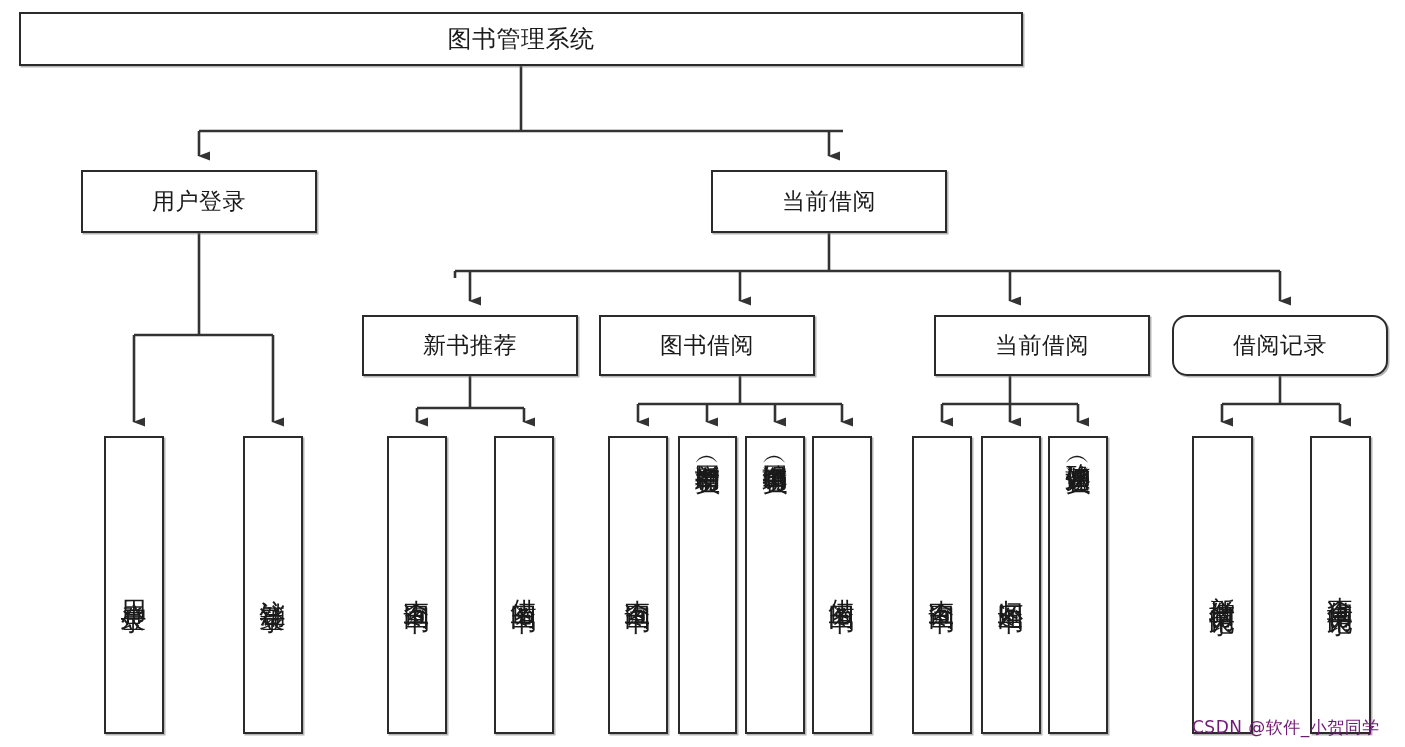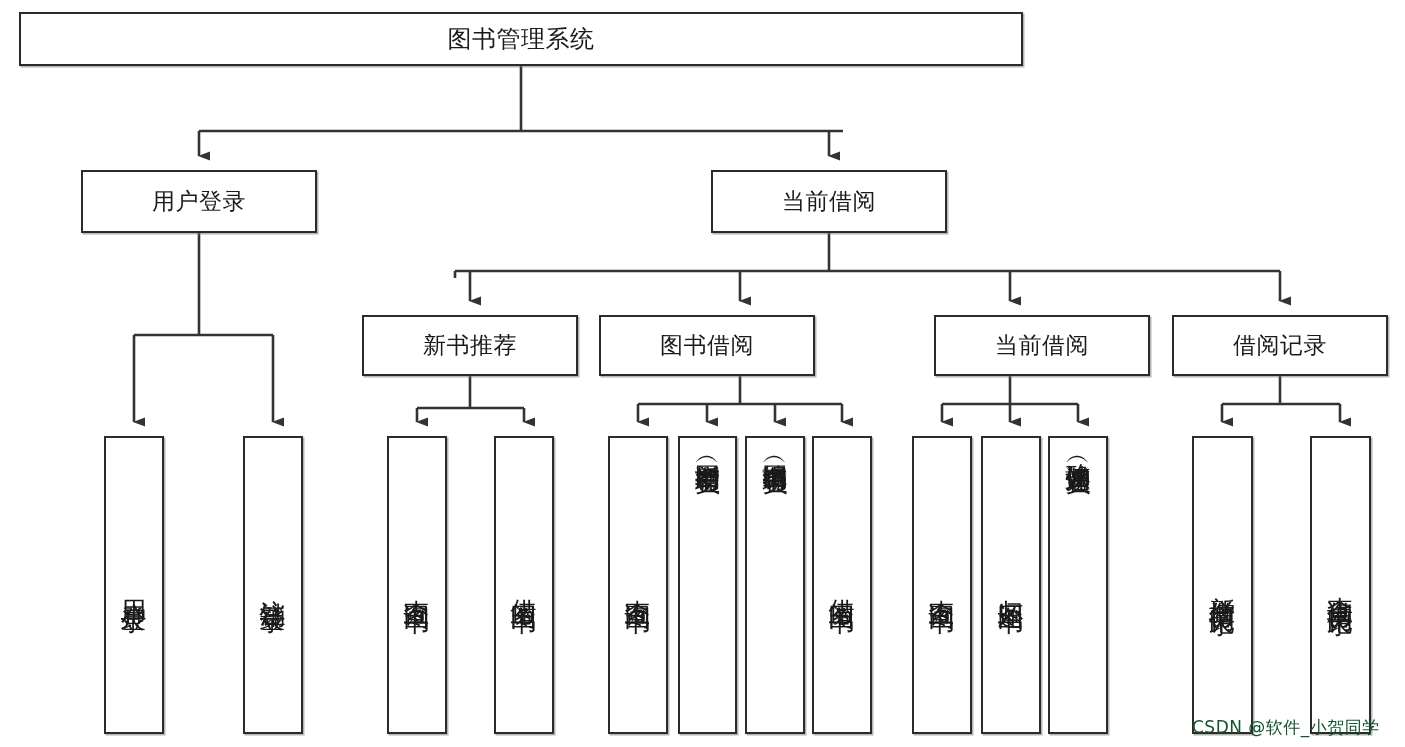--- a/index.html
+++ b/index.html
@@ -70,21 +70,21 @@
     font-size: 25px;
     letter-spacing: 1px;
   }
   .node.vert.center {
     align-items: center;
     padding-top: 0;
   }
   .watermark {
     position: absolute;
     font-size: 17px;
-    color: #14532d;
+    color: #701a75;
     white-space: nowrap;
     letter-spacing: 0.5px;
     font-family: "DejaVu Sans", "Liberation Sans", sans-serif;
   }
 </style>
 </head>
 <body>
 
 <div id="canvas">
 
@@ -156,21 +156,21 @@
   </div>
 
   <div class="node horiz" style="left:599px; top:315px; width:216px; height:61px;">
     <span class="label">图书借阅</span>
   </div>
 
   <div class="node horiz" style="left:902px; top:315px; width:216px; height:61px;margin-left:32px;">
     <span class="label">当前借阅</span>
   </div>
 
-  <div class="node horiz" style="left:1172px; top:315px; width:216px; height:61px;">
+  <div class="node horiz" style="left:1172px; top:315px; width:216px; height:61px;border-radius:15px;">
     <span class="label">借阅记录</span>
   </div>
 
   <div class="node vert center" style="left:104px; top:436px; width:60px; height:298px;">
     <span class="label">用户登录</span>
   </div>
 
   <div class="node vert center" style="left:243px; top:436px; width:60px; height:298px;">
     <span class="label">注销登录</span>
   </div>

